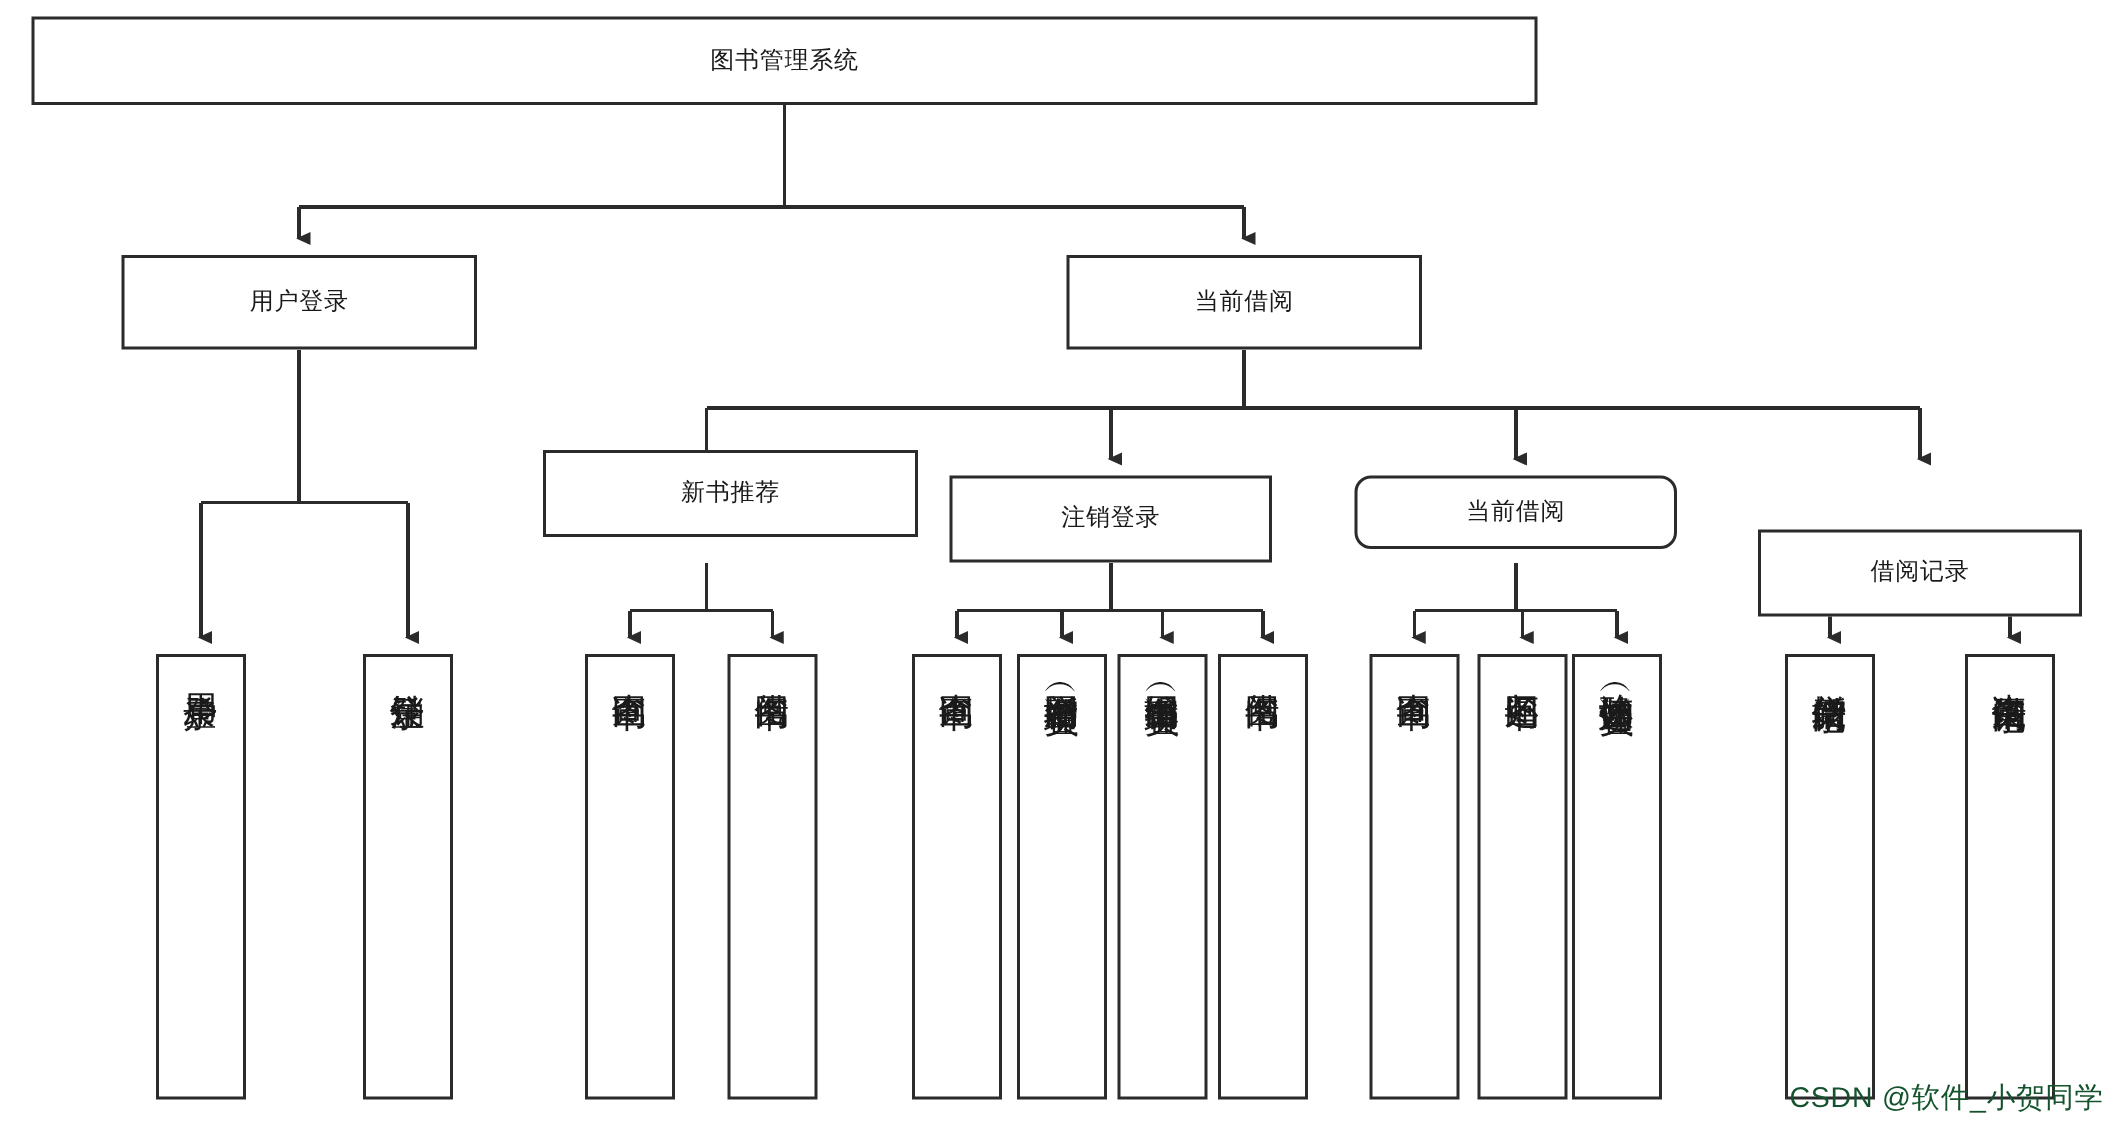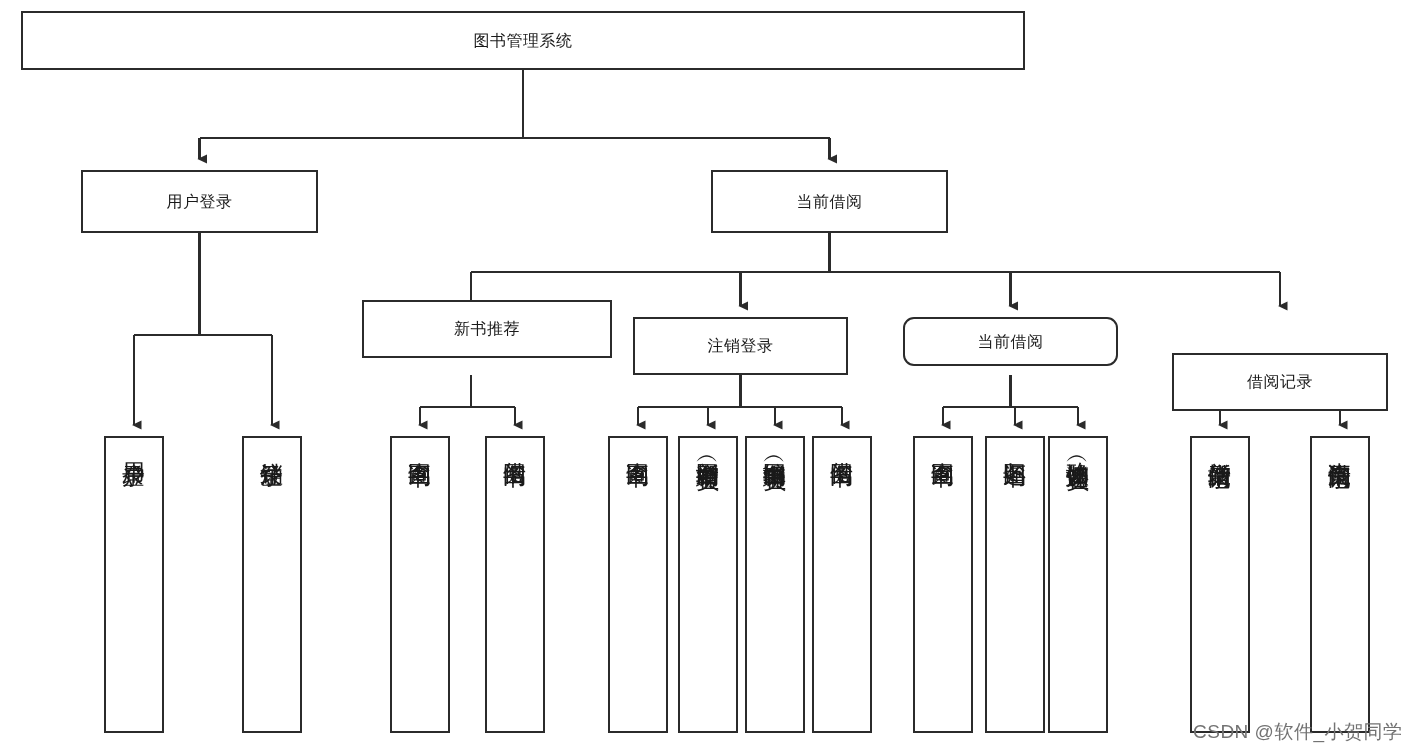--- a/index.html
+++ b/index.html
@@ -58,21 +58,21 @@
     font-size: 23px;
     line-height: 1.05;
     letter-spacing: 1px;
   }
   .node.root {
     border-width: 2px;
   }
   .watermark {
     position: absolute;
     font-size: 19px;
-    color: #737373;
+    color: #14532d;
     white-space: nowrap;
     letter-spacing: 0.5px;
     pointer-events: none;
   }
 </style>
 </head>
 <body>
 
 <div id="canvas">
   <svg class="edges" viewBox="0 0 1405 747">

